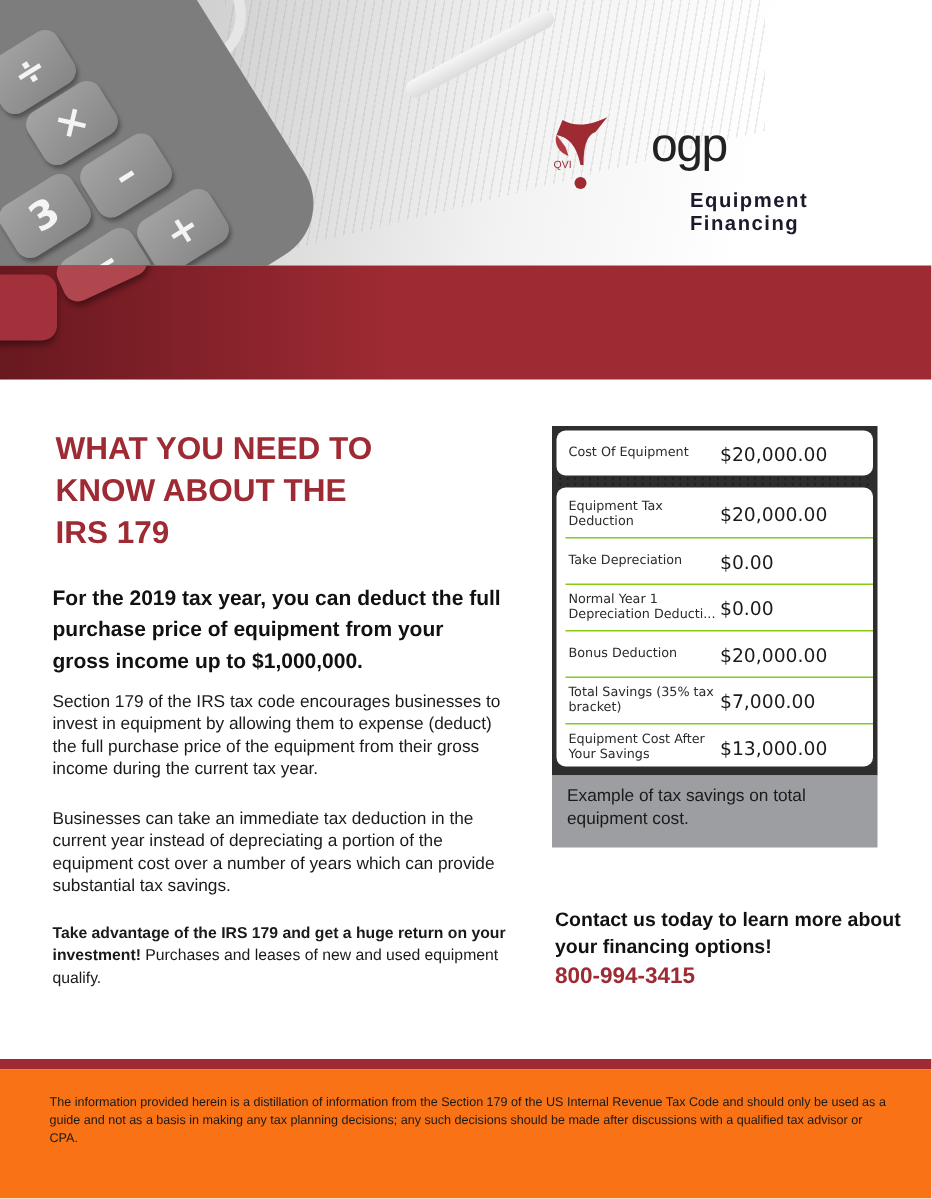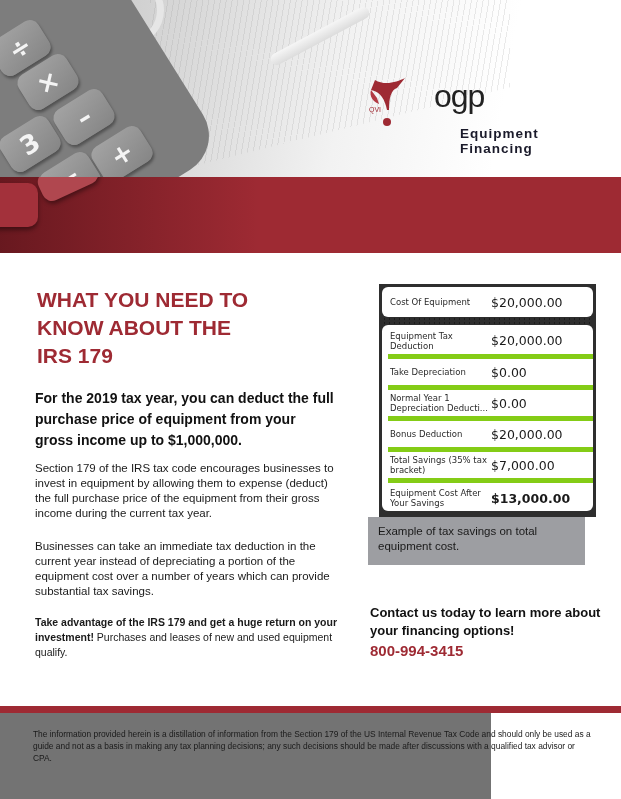--- a/index.html
+++ b/index.html
@@ -40,41 +40,41 @@
   
   .heading { position: absolute; left: 37px; top: 286px; width: 300px; font: bold 21px/28px "Liberation Sans", sans-serif; color: #9e2a33; }
   .lead { position: absolute; left: 35px; top: 388px; width: 300px; font: bold 14px/21px "Liberation Sans", sans-serif; color: #111; }
   .para { position: absolute; left: 35px; width: 305px; font: 11.5px/15px "Liberation Sans", sans-serif; color: #1a1a1a; }
   .p1 { top: 461px; }
   .p2 { top: 539px; }
   .p3 { top: 615px; font-size: 10.5px; line-height: 15px; }
   .p3 b { font-weight: bold; }
 
   
-  .panel { position: absolute; left: 368px; top: 284px; width: 217px; height: 233px; background: #2e2e2e; padding: 3px; margin-left: 11px; }
+  .panel { position: absolute; left: 368px; top: 284px; width: 217px; height: 233px; background: #2e2e2e; padding: 3px; }
   .card { background: #ffffff; border-radius: 6px; }
   .card.top { height: 30px; display: flex; align-items: center; }
   .sep { height: 8px; background-image: radial-gradient(#1c1c1c 0.8px, transparent 1px); background-size: 5px 4px; }
   .card.list { height: 186px; padding-top: 2px; }
-  .row { display: flex; align-items: center; border-bottom: 5px solid #84cc16; margin-left: 6px; }
+  .row { display: flex; align-items: center; border-bottom: 1px solid #84cc16; margin-left: 6px; }
   .row:last-child { border-bottom: none; }
   .lbl { width: 103px; font: 8.5px/10px "DejaVu Sans", sans-serif; color: #2a2a2a; padding-left: 2px; }
   .val { font: 12.5px "DejaVu Sans", sans-serif; color: #1a1a1a; }
-  .val.strong { font-weight: bold; }
+  .val.strong { font-weight: normal; }
   .card.top .lbl { padding-left: 8px; width: 109px; }
 
   .caption { position: absolute; left: 368px; top: 517px; width: 217px; height: 48px; background: #9d9ea2;
     padding: 7px 10px; font: 11.5px/15px "Liberation Sans", sans-serif; color: #1a1a1a; }
 
   .contact { position: absolute; left: 370px; top: 592px; width: 250px; font: bold 13px/18px "Liberation Sans", sans-serif; color: #111; margin-top: 12px; }
   .phone { position: absolute; left: 370px; top: 642px; font: bold 15px "Liberation Sans", sans-serif; color: #9e2a33; }
 
   
   .footer-strip { position: absolute; left: 0; top: 706px; width: 621px; height: 7px; background: #9e2a33; }
-  .footer { position: absolute; left: 0; top: 713px; width: 491px; height: 86px; background: #737373; }
+  .footer { position: absolute; left: 0; top: 713px; width: 621px; height: 86px; background: #f97316; }
   .disclaimer { position: absolute; left: 33px; top: 15px; width: 560px; font: 8.4px/12px "Liberation Sans", sans-serif; color: #1a1a1a; }
 </style>
 </head>
 <body>
 
 <div class="hero">
   <div class="paper-lines"></div>
   <div class="ring"></div>
   <div class="pen"></div>
   <div class="calc-body"></div>

